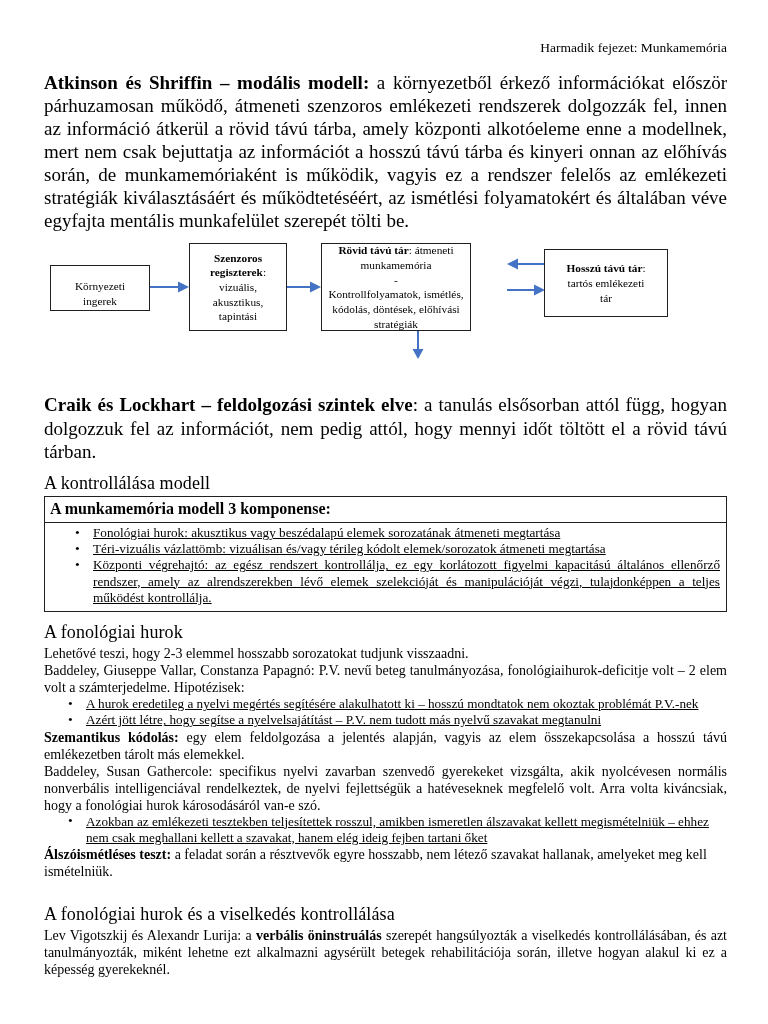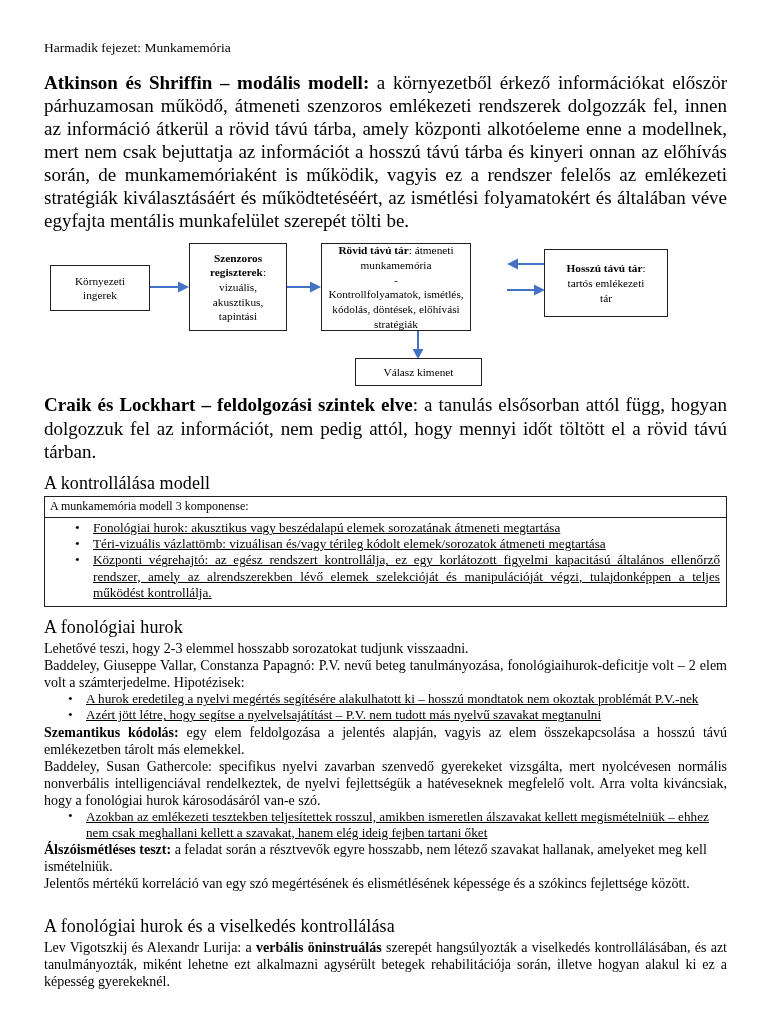--- a/index.html
+++ b/index.html
@@ -16,21 +16,21 @@
   }
   .page {
     position: relative;
     width: 768px;
     height: 1024px;
     box-sizing: border-box;
     padding: 40px 41px 0 44px;
   }
 
   .doc-title {
-    text-align: left;
+    text-align: right;
     font-size: 13.5px;
     line-height: 1.25;
     margin: 0 0 14px 0;
   }
 
   p.body-par {
     font-size: 19px;
     line-height: 1.215;
     margin: 0 0 0 0;
     text-align: justify;
@@ -56,21 +56,21 @@
     font-size: 11.3px;
     line-height: 1.3;
     display: flex;
     flex-direction: column;
     justify-content: center;
     align-items: center;
     padding: 2px 4px;
   }
   .dbox .ln { display: block; width: 100%; }
 
-  #box-env       { left: 6px;   top: 22px;  width: 100px; height: 46px; }
+  #box-env       { left: 6px;   top: 22px;  width: 100px; height: 46px; justify-content: flex-end; }
   #box-sensory   { left: 145px; top: 0px;   width: 98px;  height: 88px; }
   #box-stm       { left: 277px; top: 0px;   width: 150px; height: 88px; }
   #box-ltm       { left: 500px; top: 6px;   width: 124px; height: 68px; }
   #box-response  { left: 311px; top: 115px; width: 127px; height: 28px; }
 
   .arrow-svg {
     position: absolute;
     overflow: visible;
   }
   #arr1 { left: 106px; top: 37px;  width: 40px;  height: 14px; }
@@ -91,23 +91,24 @@
 
   
   .comp-table {
     border: 1.2px solid #231f20;
     box-sizing: border-box;
     margin: 0 0 0 0;
     width: 100%;
   }
   .comp-head {
     border-bottom: 1.2px solid #231f20;
-    font-size: 12px;
+    font-size: 16px;
     line-height: 1.25;
     padding: 2px 5px 3px 5px;
+    font-weight: bold;
   }
   .comp-body {
     padding: 2px 6px 5px 6px;
   }
   ul.bullets {
     list-style: none;
     margin: 0;
     padding: 0;
   }
   ul.bullets > li {
@@ -191,23 +192,20 @@
       <span class="ln"><span class="b">Hosszú távú tár</span><span>:</span></span>
       <span class="ln">tartós emlékezeti</span>
       <span class="ln">tár</span>
     </div>
 
     <svg class="arrow-svg" id="arr5" viewBox="0 0 14 28">
       <line x1="7" y1="0" x2="7" y2="18" stroke="#4472C4" stroke-width="2"></line>
       <polygon points="1.5,18 7,28 12.5,18" fill="#4472C4"></polygon>
     </svg>
 
-    <div class="dbox" id="box-response">
-      <span class="ln">Válasz kimenet</span>
-    </div>
   </div>
 
   <p class="body-par"><span class="b">Craik és Lockhart – feldolgozási szintek elve</span><span>: a tanulás elsősorban attól függ, hogyan dolgozzuk fel az információt, nem pedig attól, hogy mennyi időt töltött el a rövid távú tárban.</span></p>
 
   <h2 class="section-head">A kontrollálása modell</h2>
 
   <div class="comp-table">
     <div class="comp-head">A munkamemória modell 3 komponense:</div>
     <div class="comp-body">
       <ul class="bullets">
@@ -221,26 +219,25 @@
   <h2 class="section-head">A fonológiai hurok</h2>
 
   <div class="blk">
     <p>Lehetővé teszi, hogy 2-3 elemmel hosszabb sorozatokat tudjunk visszaadni.</p>
     <p class="just">Baddeley, Giuseppe Vallar, Constanza Papagnó: P.V. nevű beteg tanulmányozása, fonológiaihurok-deficitje volt – 2 elem volt a számterjedelme. Hipotézisek:</p>
     <ul class="bullets noj">
       <li>A hurok eredetileg a nyelvi megértés segítésére alakulhatott ki – hosszú mondtatok nem okoztak problémát P.V.-nek</li>
       <li>Azért jött létre, hogy segítse a nyelvelsajátítást – P.V. nem tudott más nyelvű szavakat megtanulni</li>
     </ul>
     <p class="just"><span class="b">Szemantikus kódolás:</span><span> egy elem feldolgozása a jelentés alapján, vagyis az elem összekapcsolása a hosszú távú emlékezetben tárolt más elemekkel.</span></p>
-    <p class="just">Baddeley, Susan Gathercole: specifikus nyelvi zavarban szenvedő gyerekeket vizsgálta, mert nyolcévesen normális nonverbális intelligenciával rendelkeztek, de nyelvi fejlettségük a hatéveseknek megfelelő volt. Arra volta kiváncsiak, hogy a fonológiai hurok károsodásáról van-e szó.</p>
+    <p class="just">Baddeley, Susan Gathercole: specifikus nyelvi zavarban szenvedő gyerekeket vizsgálta, akik nyolcévesen normális nonverbális intelligenciával rendelkeztek, de nyelvi fejlettségük a hatéveseknek megfelelő volt. Arra volta kiváncsiak, hogy a fonológiai hurok károsodásáról van-e szó.</p>
     <ul class="bullets noj">
       <li>Azokban az emlékezeti tesztekben teljesítettek rosszul, amikben ismeretlen álszavakat kellett megismételniük – ehhez nem csak meghallani kellett a szavakat, hanem elég ideig fejben tartani őket</li>
     </ul>
     <p><span class="b">Álszóismétléses teszt:</span><span> a feladat során a résztvevők egyre hosszabb, nem létező szavakat hallanak, amelyeket meg kell ismételniük.</span></p>
-    <p class="just">Jelentős mértékű korreláció van egy szó megértésének és elismétlésének képessége és a szókincs fejlettsége között.</p>
   </div>
 
   <div class="spacer-md"></div>
 
   <h2 class="section-head">A fonológiai hurok és a viselkedés kontrollálása</h2>
 
   <div class="blk">
     <p class="just"><span>Lev Vigotszkij és Alexandr Lurija: a </span><span class="b">verbális öninstruálás</span><span> szerepét hangsúlyozták a viselkedés kontrollálásában, és azt tanulmányozták, miként lehetne ezt alkalmazni agysérült betegek rehabilitációja során, illetve hogyan alakul ki ez a képesség gyerekeknél.</span></p>
   </div>
 

